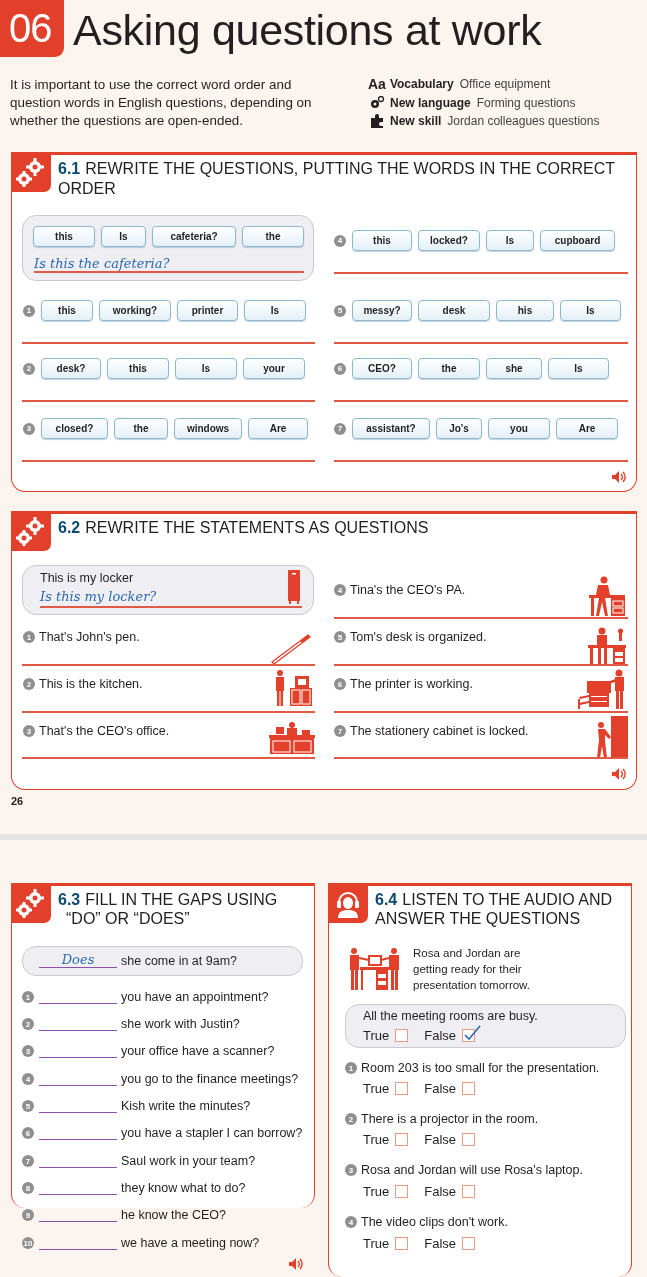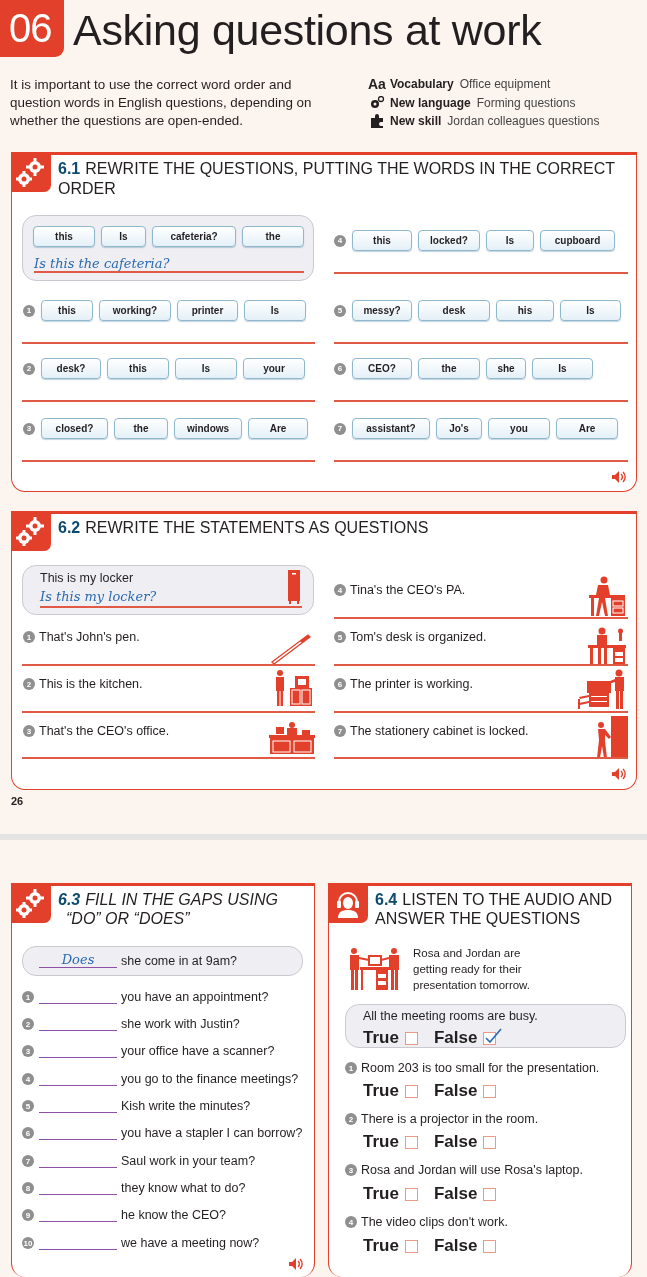--- a/index.html
+++ b/index.html
@@ -78,21 +78,21 @@
   
   .stmt { position: absolute; font-size: 12.5px; display: flex; align-items: center; gap: 4px; }
   .pict { position: absolute; }
 
   
   .gap-row { position: absolute; left: 22px; display: flex; align-items: center; font-size: 12.5px; height: 20px; }
   .gap-line { display: inline-block; width: 78px; height: 14px; border-bottom: 1px solid #8e4fa6; margin: 0 4px 0 5px; text-align: center; }
 
   
   .tf-q { position: absolute; font-size: 12.5px; display: flex; align-items: center; gap: 4px; }
-  .tf-row { position: absolute; display: flex; align-items: center; font-size: 17px; font-weight: bold; }
+  .tf-row { position: absolute; display: flex; align-items: center; font-size: 13px; font-weight: normal; }
   .cbox { width: 13px; height: 13px; border: 1px solid #e99a86; background: #fff; display: inline-block; margin: 0 16px 0 6px; position: relative; }
 
   .page-num { left: 11px; top: 795px; font-size: 11px; font-weight: bold; }
   .page-divider { left: 0; top: 834px; width: 647px; height: 6px; background: #e6e4e2; }
 </style>
 </head>
 <body>
 
 <div class="abs unit-badge">06</div>
 <div class="abs page-title">Asking questions at work</div>
@@ -191,21 +191,21 @@
     <div class="tile" style="width:62px">Is</div>
     <div class="tile" style="width:62px">your</div>
   </div>
   <div class="rule" style="left:10px;top:245px;width:293px;"></div>
 
   <div class="tile-row" style="left:322px;top:203px;">
     <span class="num">6</span>
       <span style="width:6px"></span>
     <div class="tile" style="width:60px">CEO?</div>
     <div class="tile" style="width:62px">the</div>
-    <div class="tile" style="width:40px">she</div>
+    <div class="tile" style="width:56px">she</div>
     <div class="tile" style="width:61px">Is</div>
   </div>
   <div class="rule" style="left:322px;top:245px;width:294px;"></div>
 
   <div class="tile-row" style="left:11px;top:263px;">
     <span class="num">3</span>
       <span style="width:6px"></span>
     <div class="tile" style="width:67px">closed?</div>
     <div class="tile" style="width:54px">the</div>
     <div class="tile" style="width:68px">windows</div>
@@ -373,21 +373,21 @@
     <svg width="16" height="14" viewBox="0 0 16 14">
         <path d="M1 5h3l4-4v12L4 9H1z" fill="#e2402a"></path>
         <path d="M10 4a4 4 0 010 6M12 2a7 7 0 010 10" stroke="#e2402a" stroke-width="1.4" fill="none"></path>
       </svg>
   </div>
 </div>
 
 <div class="abs page-num">26</div>
 <div class="abs page-divider"></div>
 
-<div class="abs section" style="left:11px;top:883px;width:304px;height:394px;border-radius:0 0 14px 14px;border-bottom:none;font-style:italic;">
+<div class="abs section" style="left:11px;top:883px;width:304px;height:325px;border-radius:0 0 14px 14px;border-bottom:none;">
   <div class="sec-icon">
     <svg width="30" height="30" viewBox="0 0 30 30">
         <g fill="#fff">
           <circle cx="19" cy="10" r="6"></circle>
           <rect x="17.5" y="1" width="3" height="18"></rect>
           <rect x="10" y="8.5" width="18" height="3"></rect>
           <circle cx="8" cy="22" r="6"></circle>
           <rect x="6.5" y="14" width="3" height="16"></rect>
           <rect x="0" y="20.5" width="16" height="3"></rect>
         </g>

